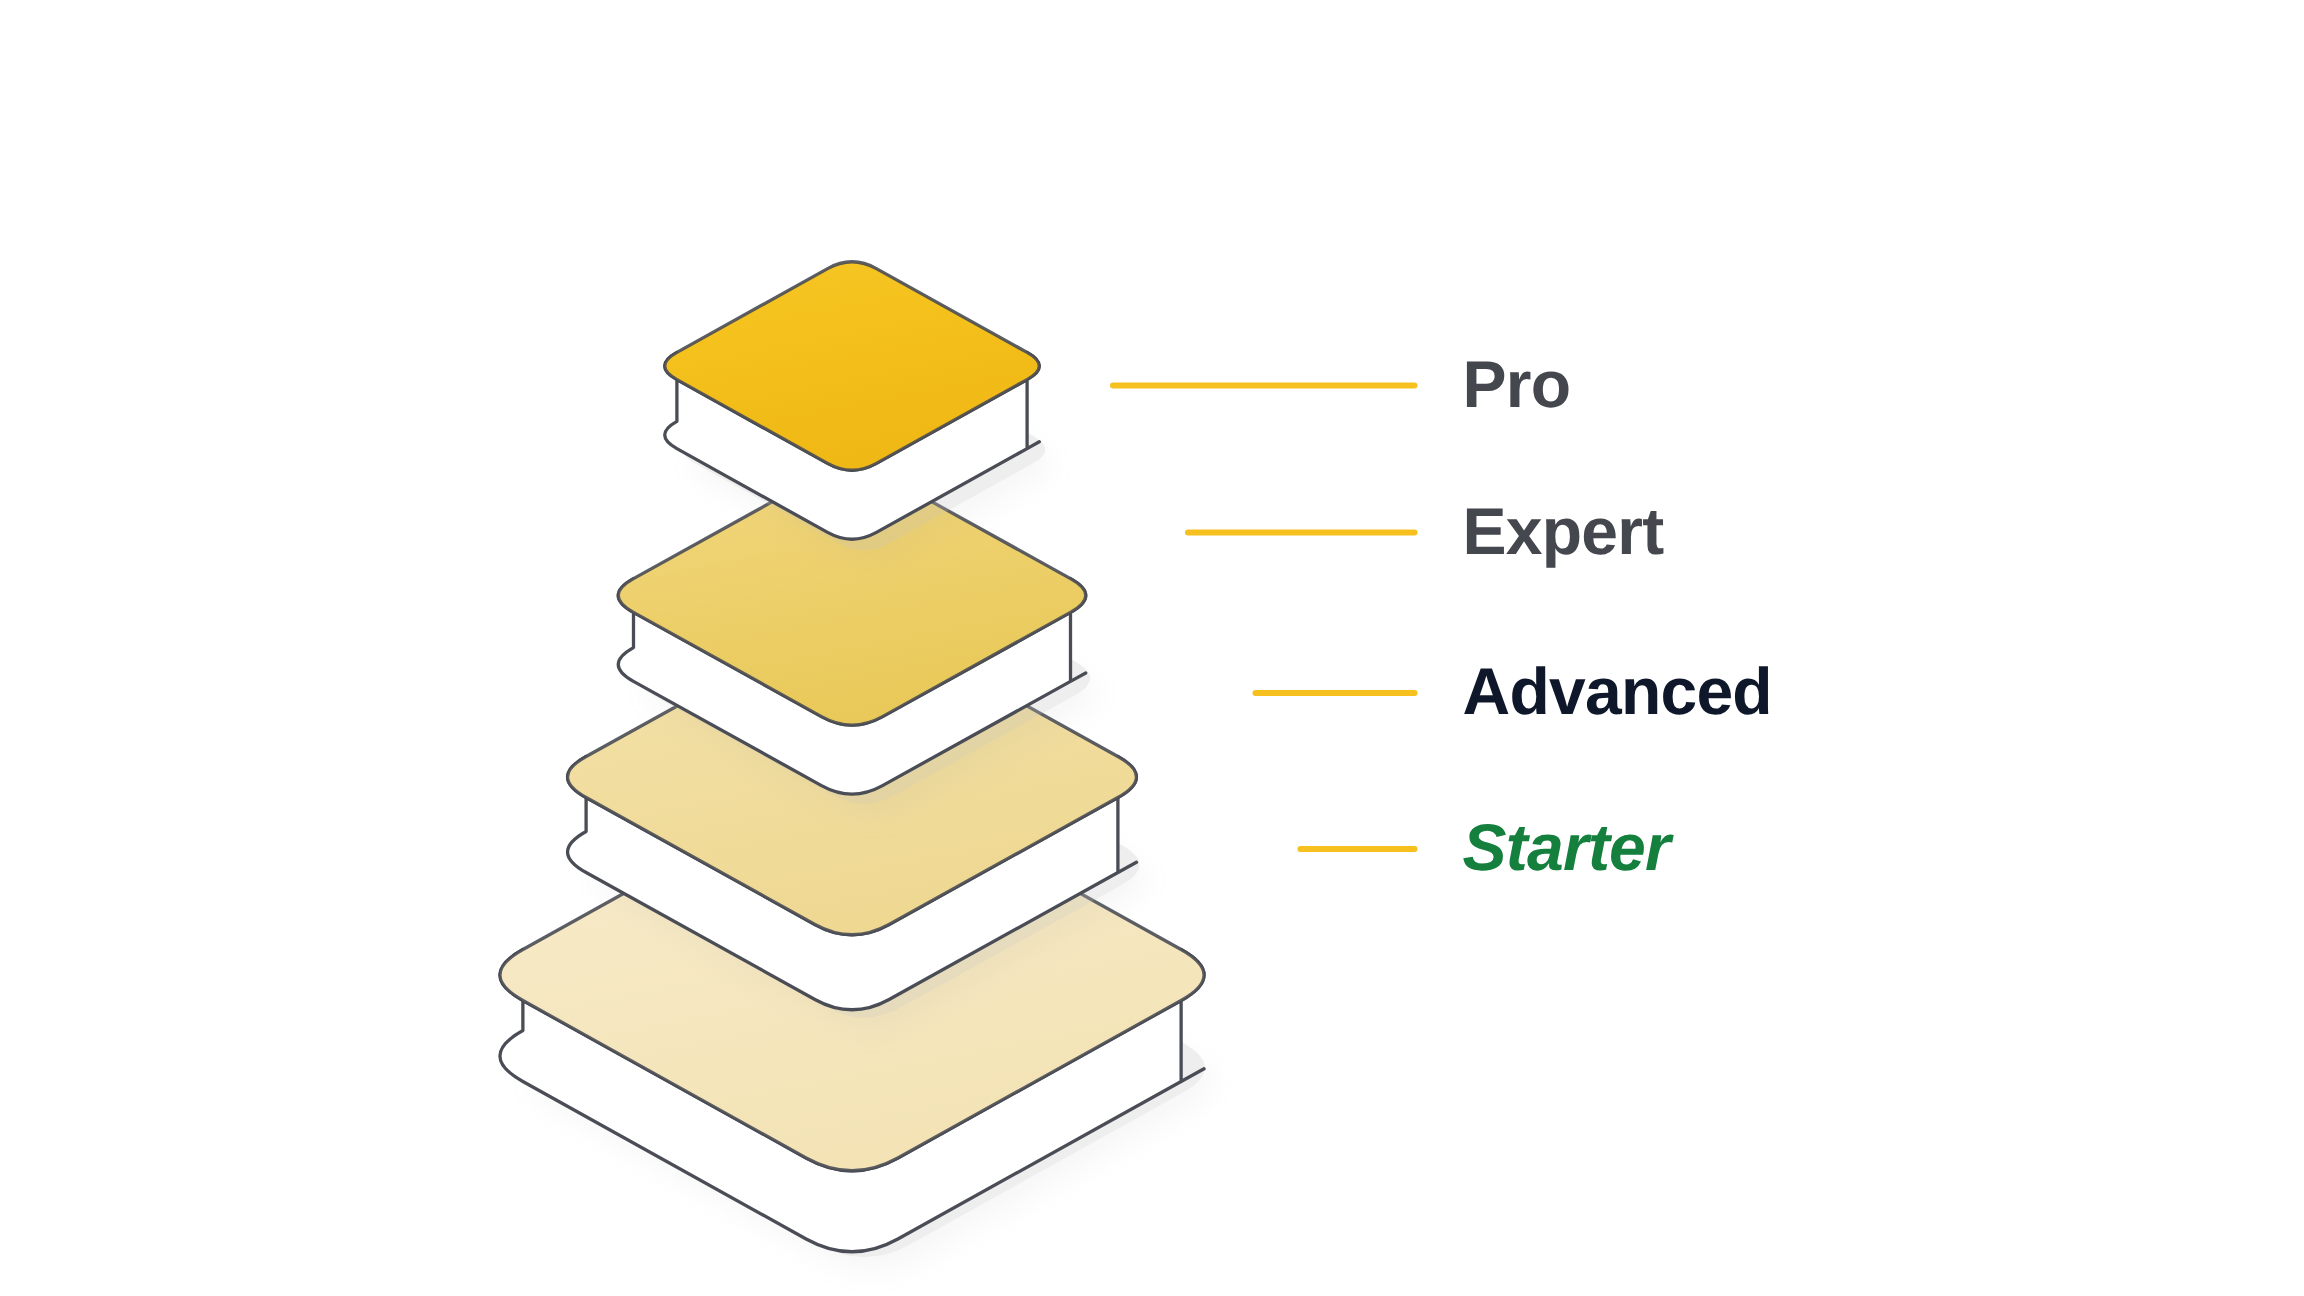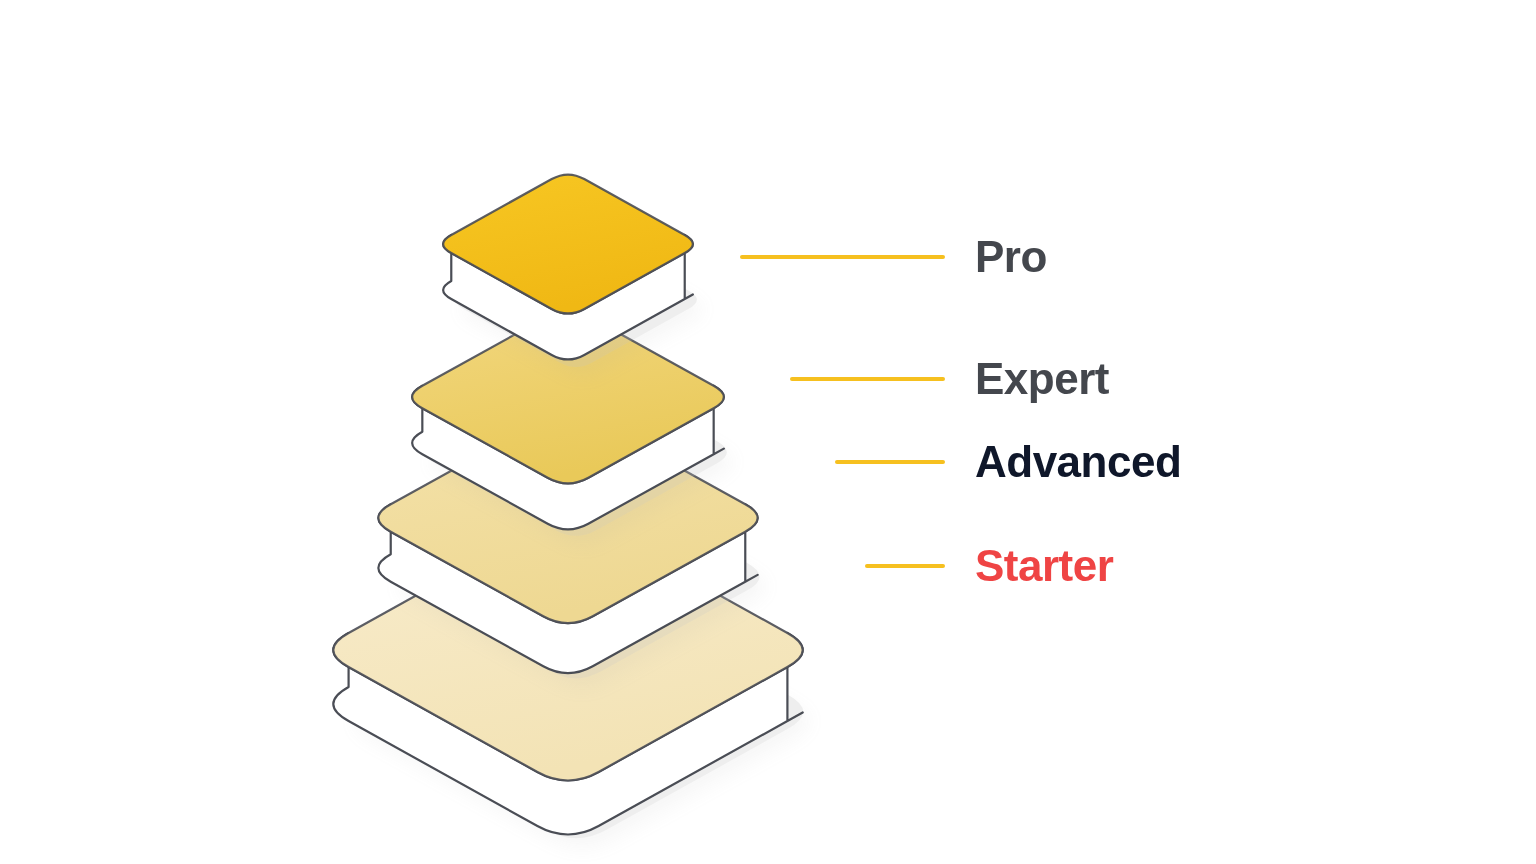--- a/index.html
+++ b/index.html
@@ -110,27 +110,27 @@
           <path d="M 551.73 179.05 Q 568.00 170.00 584.27 179.05 L 684.73 234.95 Q 701.00 244.00 684.73 253.05 L 584.27 308.95 Q 568.00 318.00 551.73 308.95 L 451.27 253.05 Q 435.00 244.00 451.27 234.95 Z" fill="none" stroke="#4a4d55" stroke-width="2.2" stroke-opacity="0.9"></path>
         </g>
       </g>
   </svg>
 
   <div class="legend">
     <div class="legend-row" style="left: 740px; top: 227px;">
       <div class="legend-line" style="width: 205px; background: rgb(246, 192, 31);"></div>
       <div class="legend-label" style="color: rgb(68, 71, 77);">Pro</div>
     </div>
-    <div class="legend-row" style="left: 790px; top: 349px;">
+    <div class="legend-row" style="left: 790px; top: 325px;">
       <div class="legend-line" style="width: 155px; background: rgb(246, 192, 31);"></div>
       <div class="legend-label" style="color: rgb(68, 71, 77);">Expert</div>
     </div>
     <div class="legend-row" style="left: 835px; top: 432px;">
       <div class="legend-line" style="width: 110px; background: rgb(246, 192, 31);"></div>
       <div class="legend-label" style="color: #0f172a;">Advanced</div>
     </div>
     <div class="legend-row" style="left: 865px; top: 536px;">
       <div class="legend-line" style="width: 80px; background: rgb(246, 192, 31);"></div>
-      <div class="legend-label" style="color: #ef4444;">Starter</div>
+      <div class="legend-label" style="color: #15803d; font-style: italic;">Starter</div>
     </div>
   </div>
 
 </div>
 
 </body></html>

